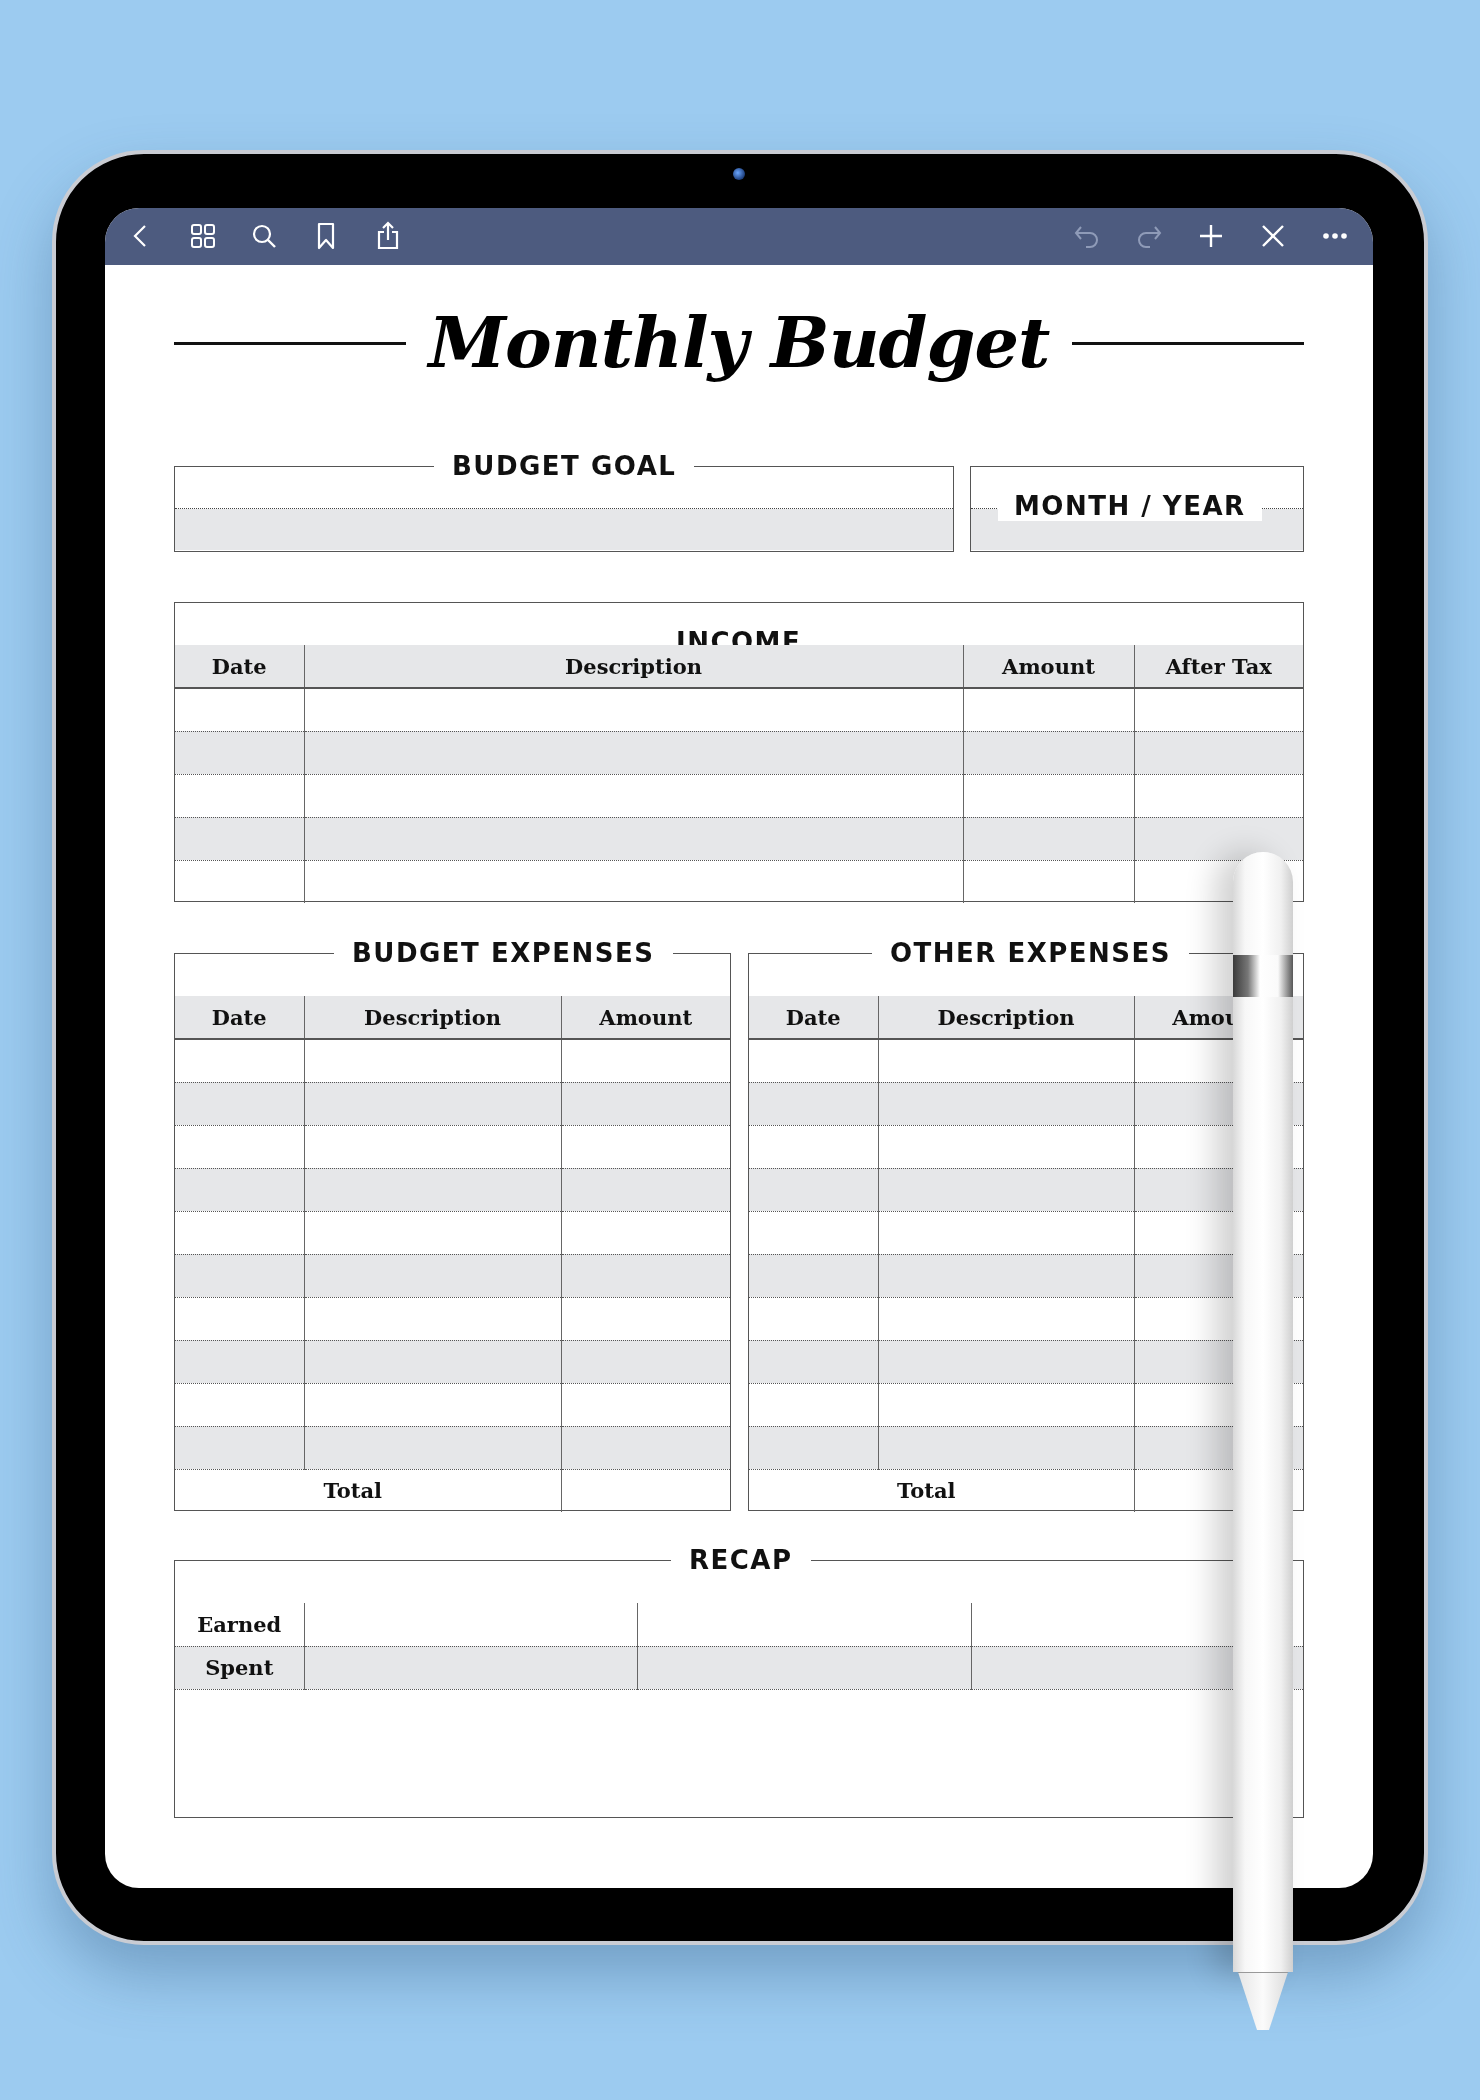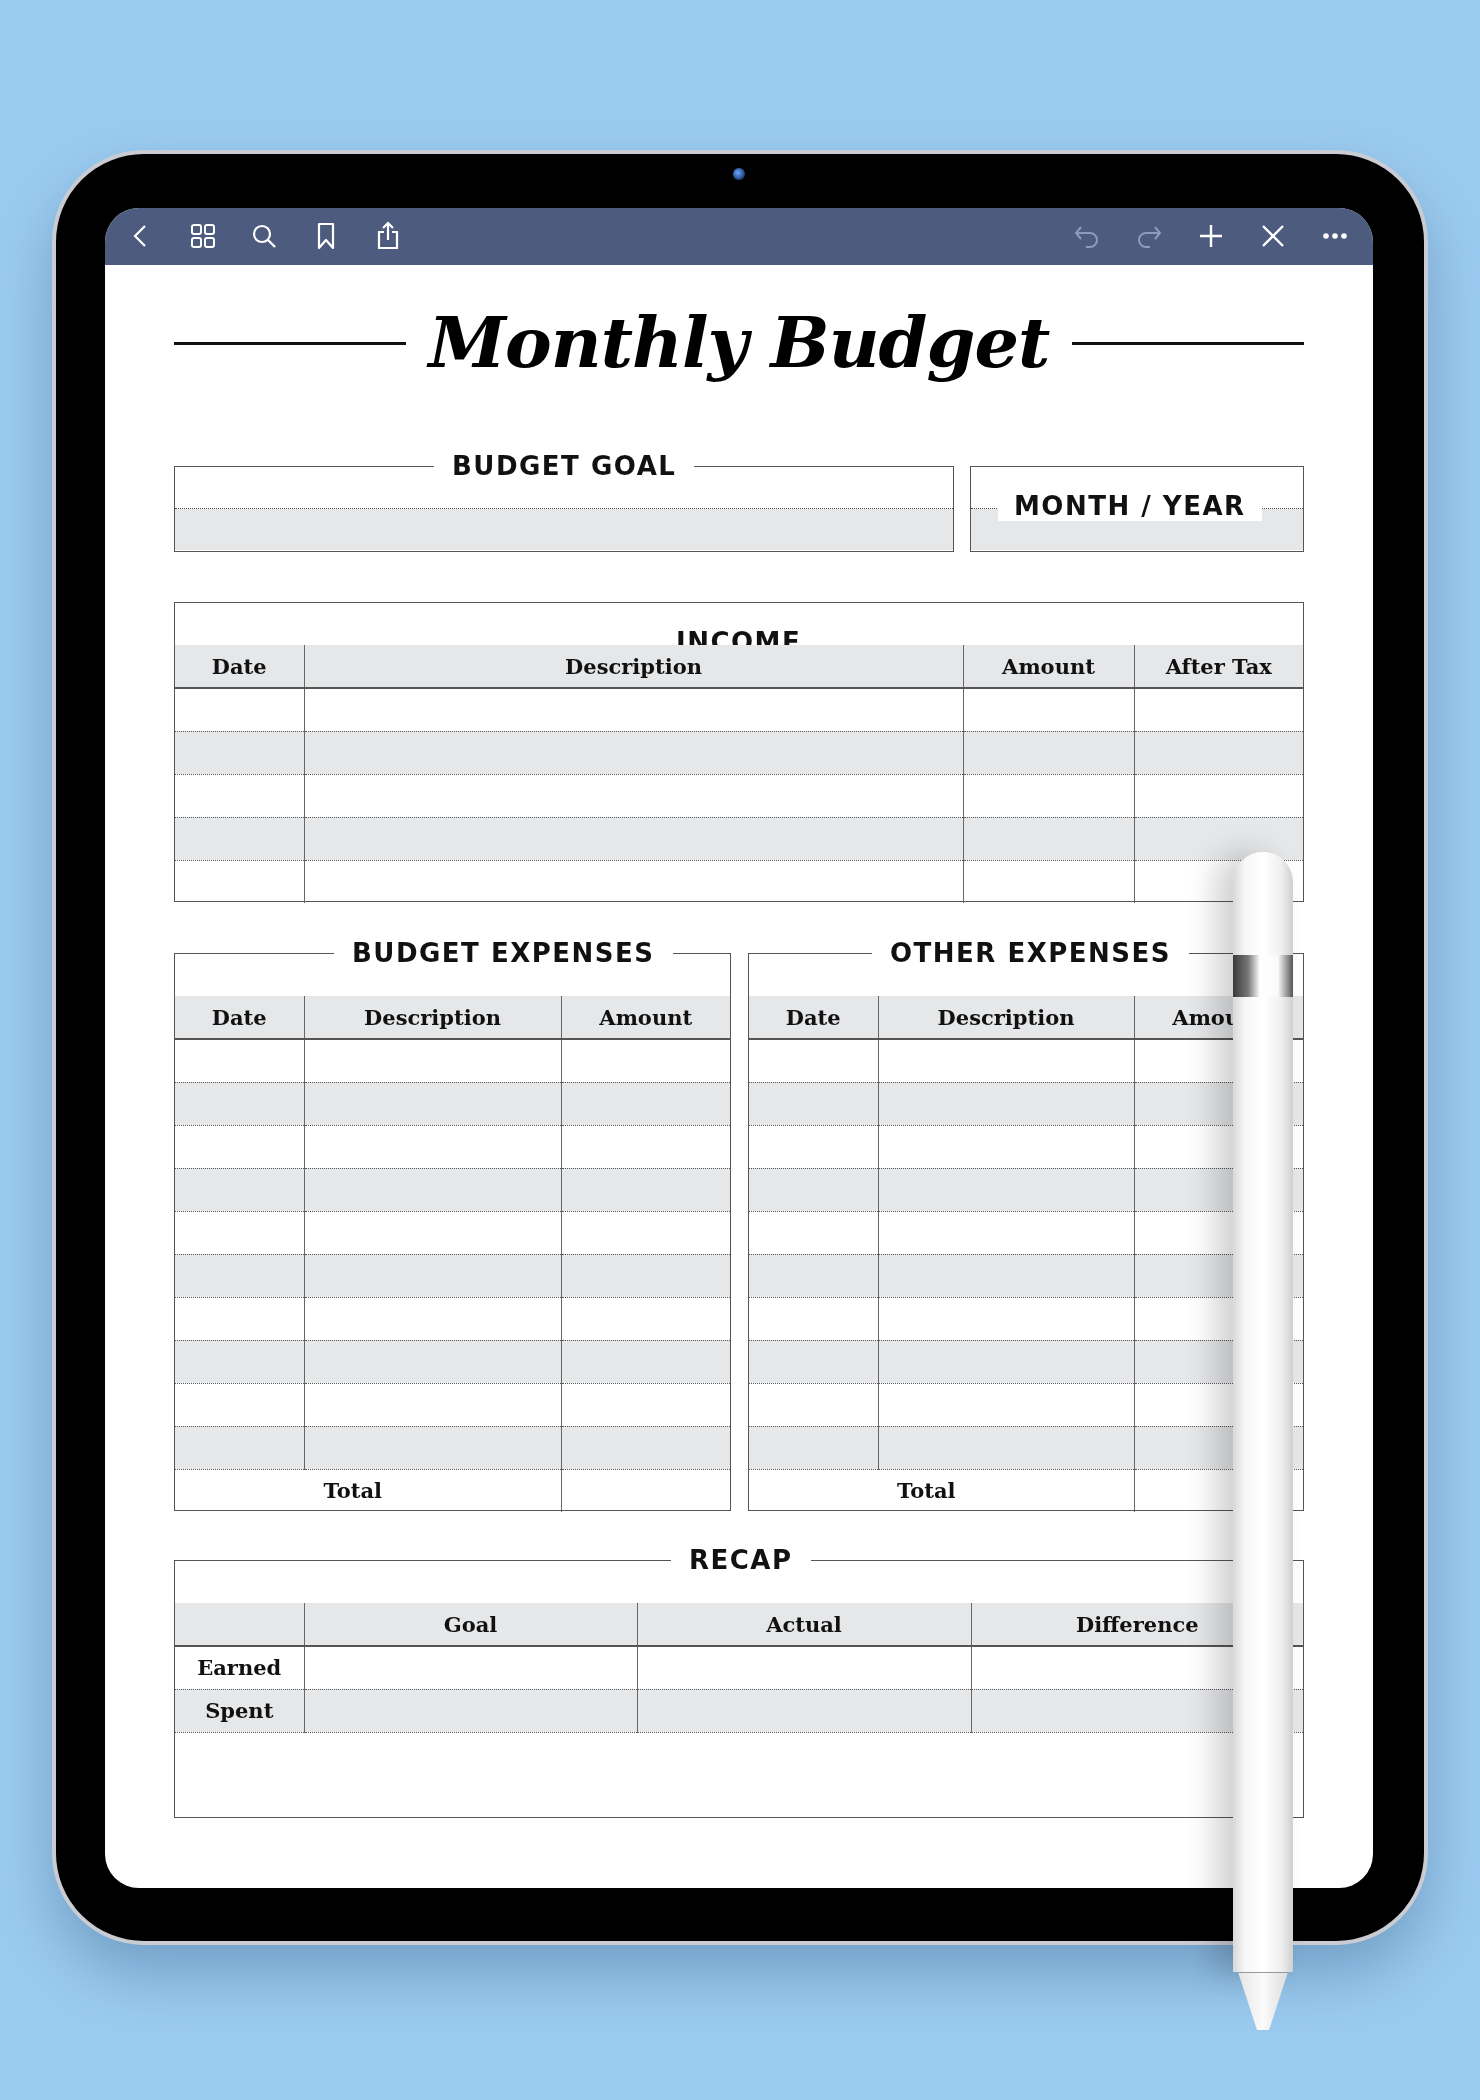--- a/index.html
+++ b/index.html
@@ -369,26 +369,20 @@
   <div class="box" style="left:69px; top:1352px; width:1130px; height:258px;"></div>
   <div class="section-title" style="left:566px; top:1337px;">RECAP</div>
   <table class="grid" style="left:70px; top:1395px; width:1128px;">
     <colgroup>
         <col style="width:129px">
         <col style="width:333px">
         <col style="width:334px">
         <col style="width:332px">
       </colgroup>
     <tbody>
-        <tr>
-      <th></th>
-      <th>Goal</th>
-      <th>Actual</th>
-      <th>Difference</th>
-    </tr>
     <tr class="row">
       <td>Earned</td>
           <td></td>
           <td></td>
           <td></td>
     </tr>
     <tr class="row alt">
       <td>Spent</td>
           <td></td>
           <td></td>

